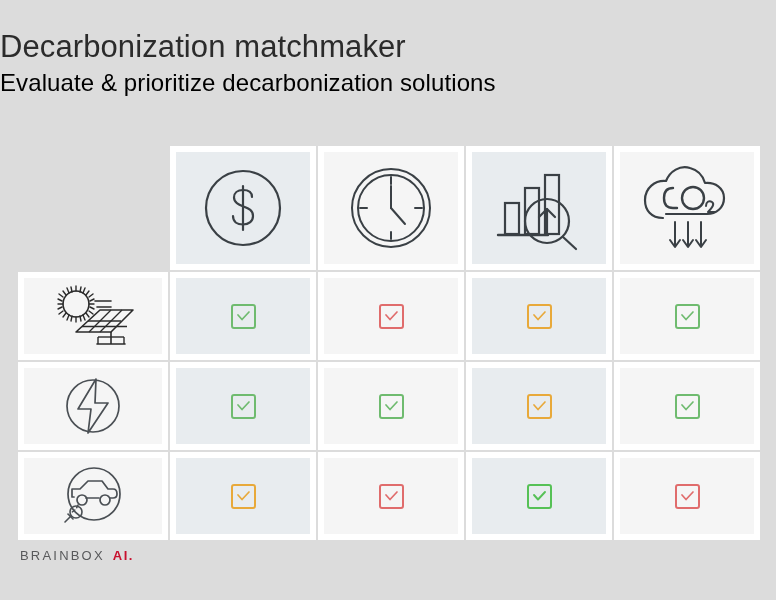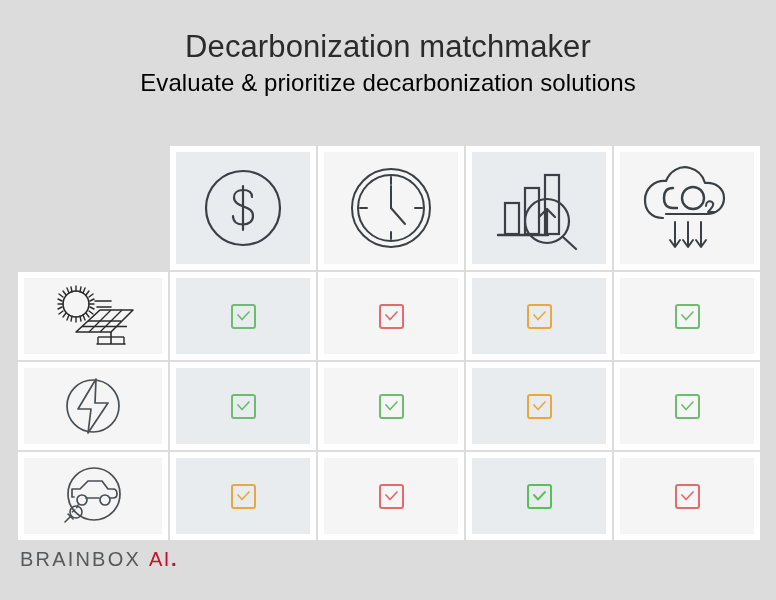--- a/index.html
+++ b/index.html
@@ -9,21 +9,21 @@
     font-family:"Liberation Sans", sans-serif;
     color:#333;
     overflow:hidden;
     position:relative;
   }
   .page{position:relative;width:776px;height:600px;}
 
   
   .titles{
     position:absolute;left:0;top:28px;width:776px;
-    text-align:center;
+    text-align:left;
   }
   .title{
     font-size:31px;
     font-weight:400;
     color:#2b2b2b;
     letter-spacing:0.1px;
     line-height:1.22;
   }
   .subtitle{
     font-size:24px;
@@ -82,26 +82,26 @@
   .check.red{border-color:#e06c6c;}
   .check.red svg path{stroke:#e06c6c;}
   .check.amber{border-color:#e8a93a;}
   .check.amber svg path{stroke:#e8a93a;}
 
   
   .logo{
     position:absolute;
     left:20px;top:548px;
     display:flex;align-items:baseline;
-    font-size:20px;
+    font-size:13px;
     letter-spacing:2.2px;
     font-weight:400;
   }
   .logo .bb{color:#58595b;}
-  .logo .ai{color:#c8102e;font-weight:400;margin-left:8px;letter-spacing:1.5px;}
+  .logo .ai{color:#c8102e;font-weight:700;margin-left:8px;letter-spacing:1.5px;}
   .logo .dot{color:#c8102e;font-weight:700;}
 </style>
 </head>
 <body>
 
 <div class="page">
 
   <div class="titles">
     <div class="title">Decarbonization matchmaker</div>
     <div class="subtitle">Evaluate &amp; prioritize decarbonization solutions</div>

